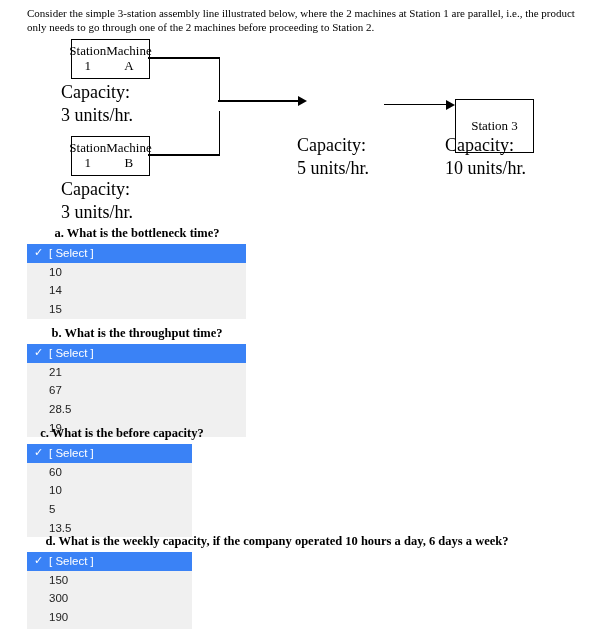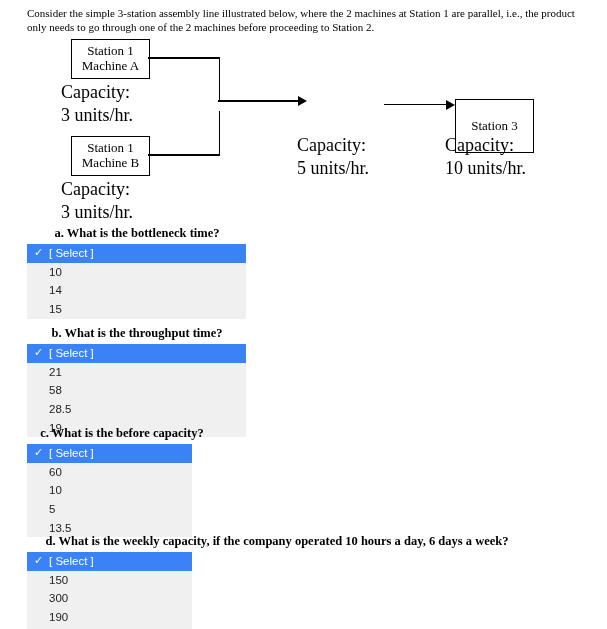--- a/index.html
+++ b/index.html
@@ -38,21 +38,21 @@
     height: 180px;
   }
   .box {
     position: absolute;
     border: 1.5px solid #000;
     background: #fff;
     text-align: center;
     font-size: 13px;
     line-height: 1.15;
     display: flex;
-    flex-direction: column;
+    flex-direction: row;
     justify-content: center;
     align-items: center;
   }
   .cap {
     position: absolute;
     text-align: left;
     font-size: 18px;
     line-height: 1.25;
   }
   .ln {
@@ -175,21 +175,21 @@
   </div>
 
   <div class="qblock qb" style="top:326px;">
     <div class="qlabel">b. What is the throughput time?</div>
     <div class="listbox">
       <div class="opt selected">
         <span class="tick">✓</span>
         <span>[ Select ]</span>
       </div>
       <div class="opt">21</div>
-      <div class="opt">58</div>
+      <div class="opt">67</div>
       <div class="opt">28.5</div>
       <div class="opt">19</div>
     </div>
   </div>
 
   <div class="qblock qc" style="top:426px; width:190px;">
     <div class="qlabel">c. What is the before capacity?</div>
     <div class="listbox" style="width:165px;">
       <div class="opt selected">
         <span class="tick">✓</span>

